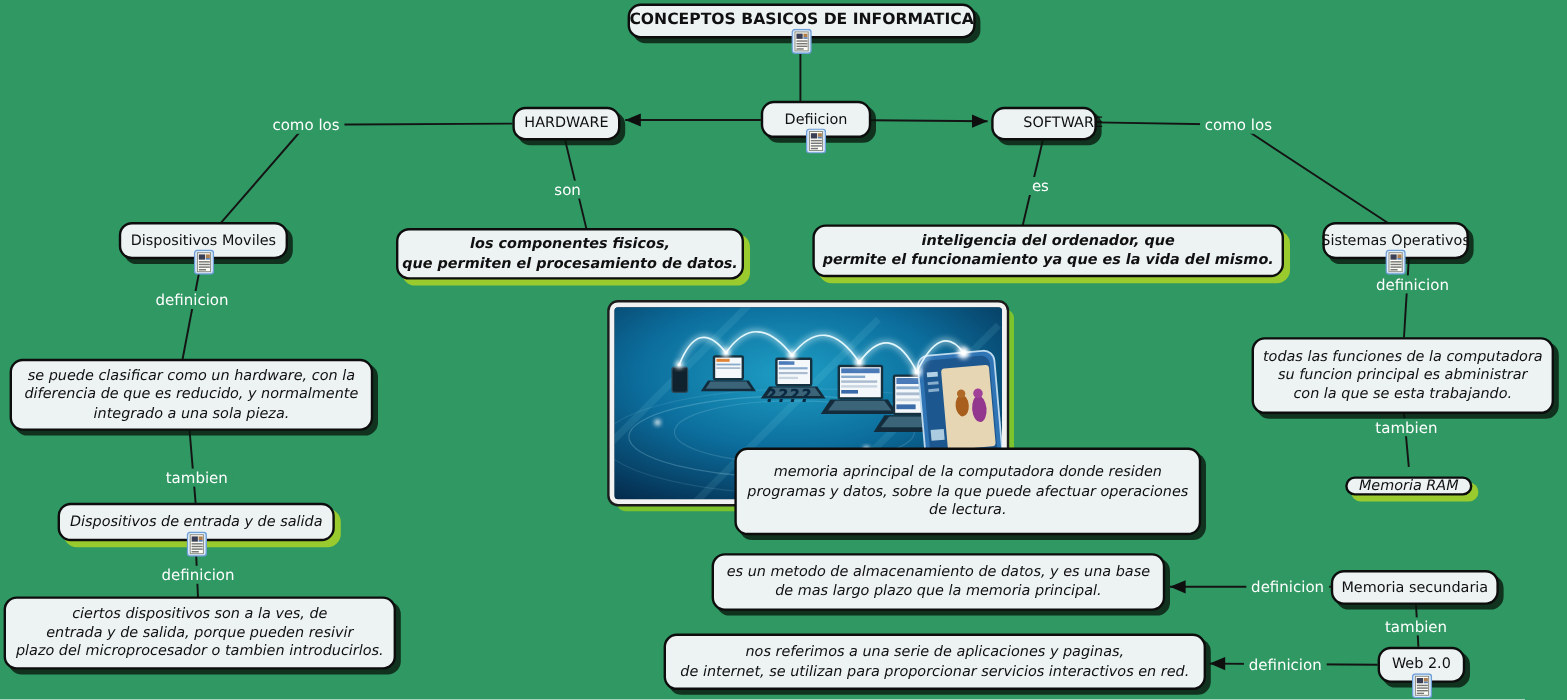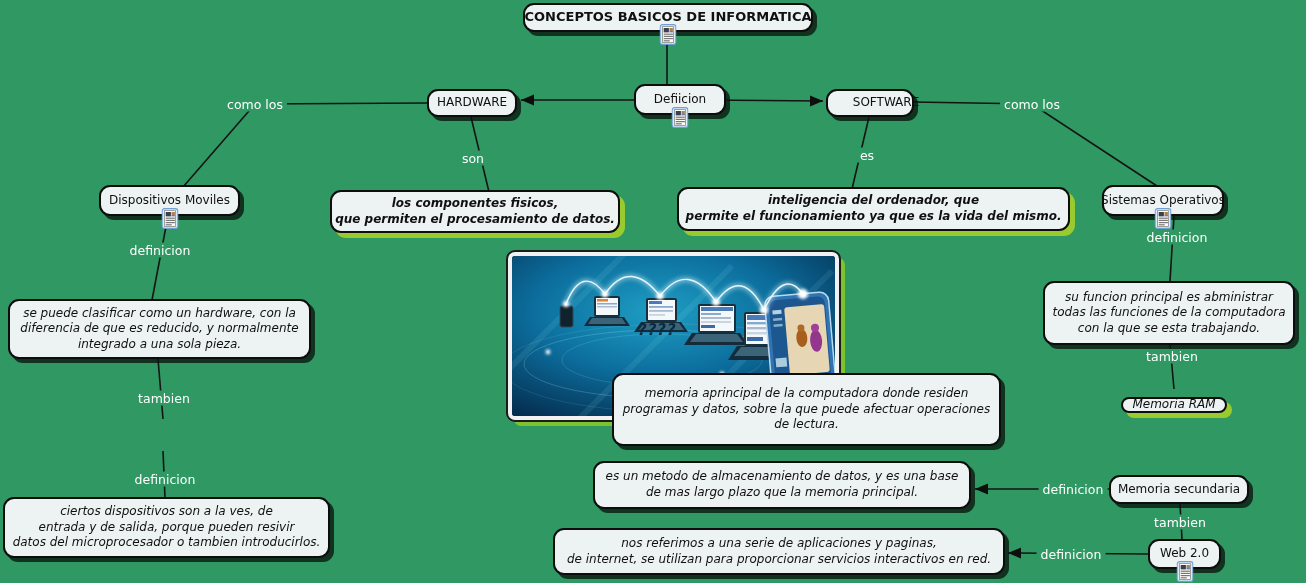--- a/index.html
+++ b/index.html
@@ -250,24 +250,38 @@
     <rect x="4.2" y="11.8" width="9.2" height="1.2" fill="#777"></rect>
     <rect x="4.2" y="14" width="9.2" height="1.2" fill="#777"></rect>
     <rect x="4.2" y="16.2" width="6" height="1.2" fill="#777"></rect>
   </svg>
     </div>
     <div class="node definition italic shadow-dark" style="left: 8px; top: 299px; width: 303px; height: 60px;">
       <div>se puede clasificar como un hardware, con la</div>
       <div>diferencia de que es reducido, y normalmente</div>
       <div>integrado a una sola pieza.</div>
     </div>
+    <div class="node concept italic shadow-lime" style="left: 48px; top: 419px; width: 231px; height: 32px;">
+      <span>Dispositivos de entrada y de salida</span>
+      <svg class="res-icon" viewBox="0 0 17 21">
+    <rect x="0.6" y="0.6" width="15.8" height="19.8" rx="2.5" fill="#dcebfa" stroke="#6f9fd8" stroke-width="1.2"></rect>
+    <rect x="3" y="2.6" width="11" height="15.8" fill="#fdfdf6" stroke="#8a8a80" stroke-width="0.8"></rect>
+    <rect x="4.2" y="4" width="5.2" height="4.4" fill="#3a3f55"></rect>
+    <rect x="10" y="4" width="3.4" height="3" fill="#b08050"></rect>
+    <rect x="10" y="7" width="3.4" height="1.4" fill="#5a7fb0"></rect>
+    <rect x="4.2" y="9.6" width="9.2" height="1.2" fill="#777"></rect>
+    <rect x="4.2" y="11.8" width="9.2" height="1.2" fill="#777"></rect>
+    <rect x="4.2" y="14" width="9.2" height="1.2" fill="#777"></rect>
+    <rect x="4.2" y="16.2" width="6" height="1.2" fill="#777"></rect>
+  </svg>
+    </div>
     <div class="node definition italic shadow-dark" style="left: 3px; top: 497px; width: 327px; height: 61px;">
       <div>ciertos dispositivos son a la ves, de</div>
       <div>entrada y de salida, porque pueden resivir</div>
-      <div>datos del microprocesador o tambien introducirlos.</div>
+      <div>plazo del microprocesador o tambien introducirlos.</div>
     </div>
     <div class="node definition bold italic shadow-lime" style="left: 330px; top: 190px; width: 290px; height: 43px;">
       <div>los componentes fisicos,</div>
       <div>que permiten el procesamiento de datos.</div>
     </div>
     <div class="node definition bold italic shadow-lime" style="left: 677px; top: 187px; width: 393px; height: 44px;">
       <div>inteligencia del ordenador, que</div>
       <div>permite el funcionamiento ya que es la vida del mismo.</div>
     </div>
     <div class="node definition italic shadow-dark" style="left: 612px; top: 373px; width: 389px; height: 73px;">
@@ -283,22 +297,22 @@
     <rect x="4.2" y="4" width="5.2" height="4.4" fill="#3a3f55"></rect>
     <rect x="10" y="4" width="3.4" height="3" fill="#b08050"></rect>
     <rect x="10" y="7" width="3.4" height="1.4" fill="#5a7fb0"></rect>
     <rect x="4.2" y="9.6" width="9.2" height="1.2" fill="#777"></rect>
     <rect x="4.2" y="11.8" width="9.2" height="1.2" fill="#777"></rect>
     <rect x="4.2" y="14" width="9.2" height="1.2" fill="#777"></rect>
     <rect x="4.2" y="16.2" width="6" height="1.2" fill="#777"></rect>
   </svg>
     </div>
     <div class="node definition italic shadow-dark" style="left: 1043px; top: 281px; width: 252px; height: 64px;">
+      <div>todas las funciones de la computadora</div>
       <div>su funcion principal es abministrar</div>
-      <div>todas las funciones de la computadora</div>
       <div>con la que se esta trabajando.</div>
     </div>
     <div class="node concept italic shadow-lime" style="left: 1121px; top: 397px; width: 106px; height: 16px;">
       <span>Memoria RAM</span>
     </div>
     <div class="node definition italic shadow-dark" style="left: 593px; top: 461px; width: 378px; height: 48px;">
       <div>es un metodo de almacenamiento de datos, y es una base</div>
       <div>de mas largo plazo que la memoria principal.</div>
     </div>
     <div class="node concept shadow-dark" style="left: 1109px; top: 475px; width: 140px; height: 29px;">

